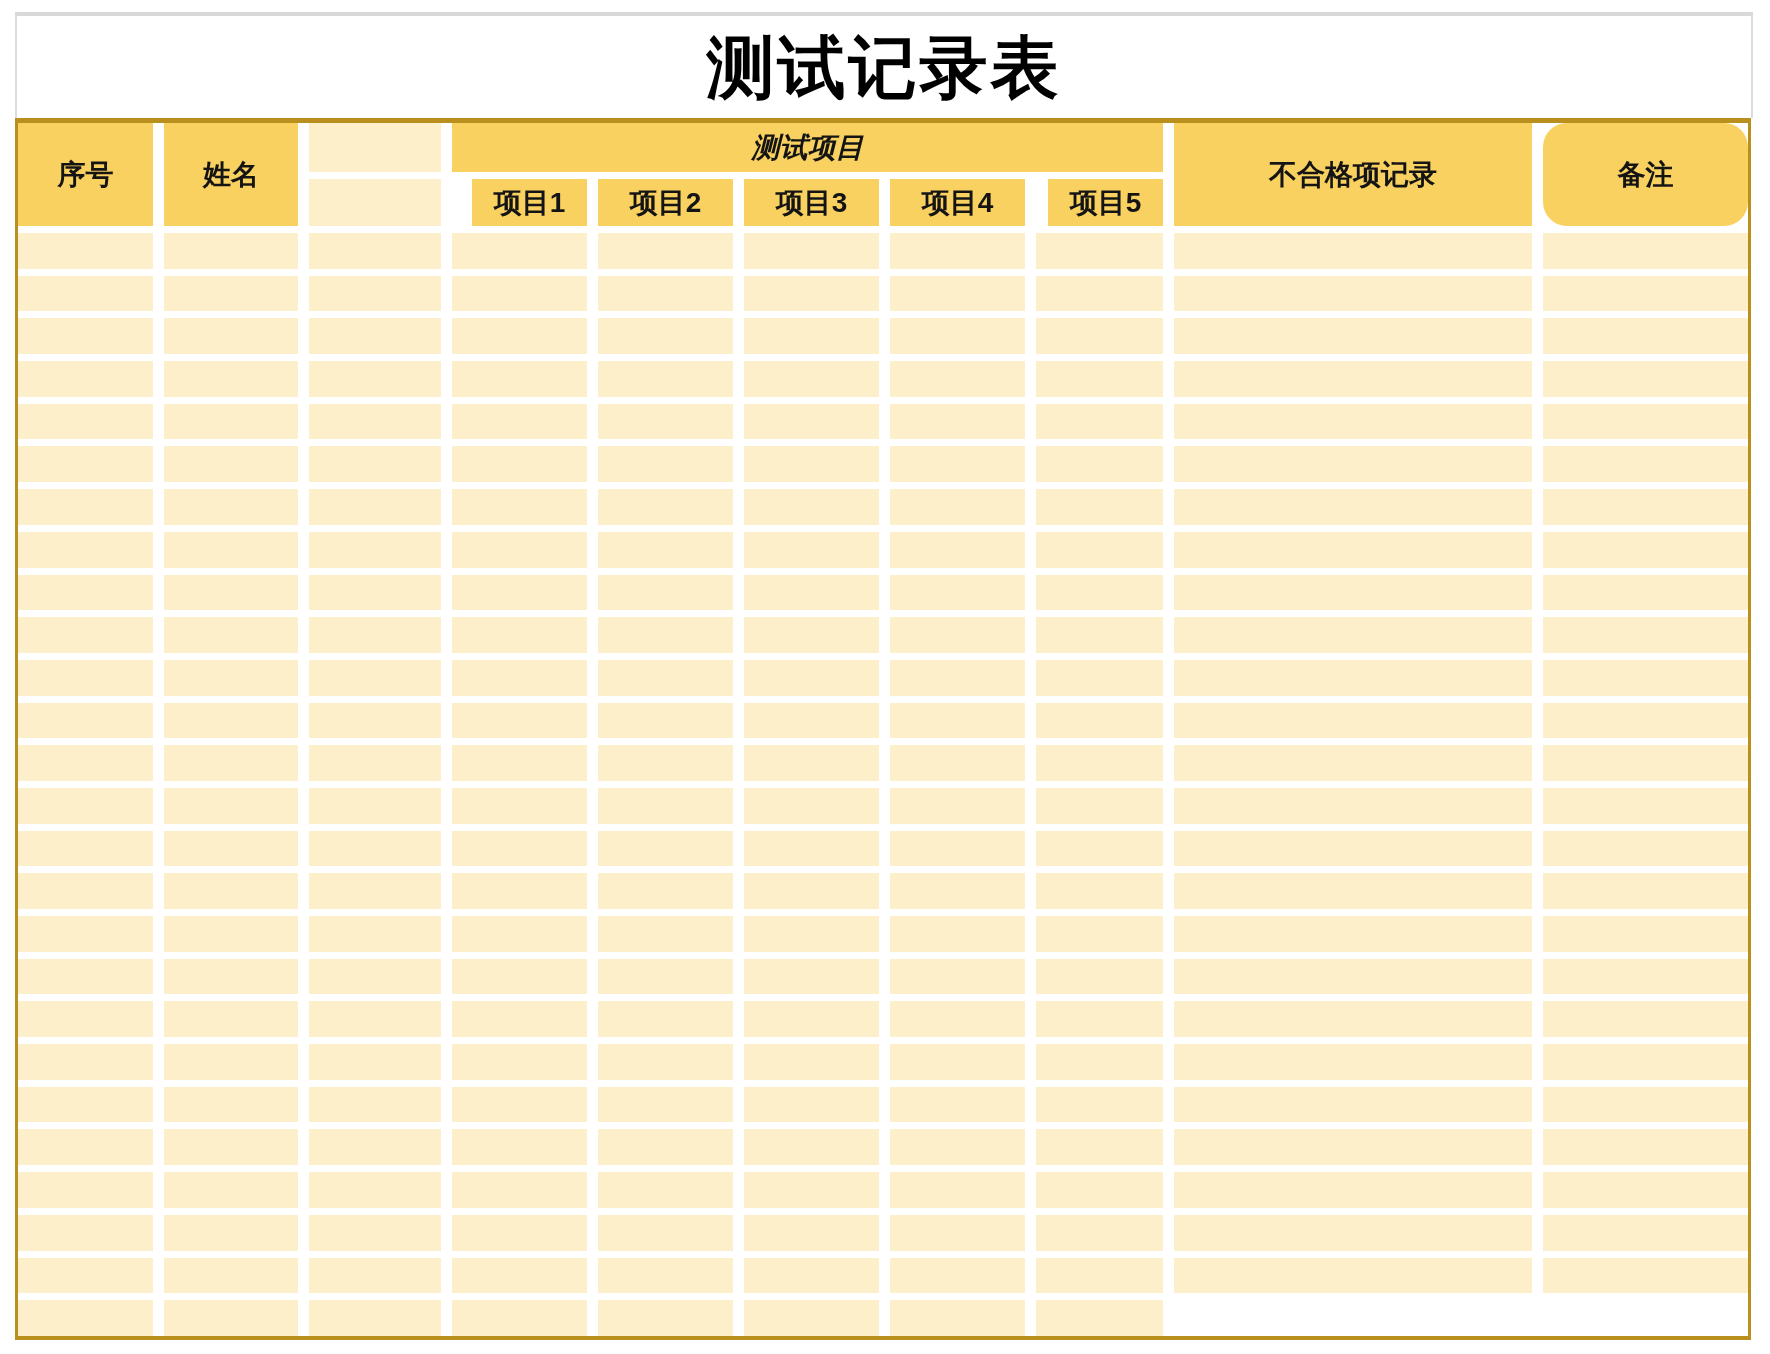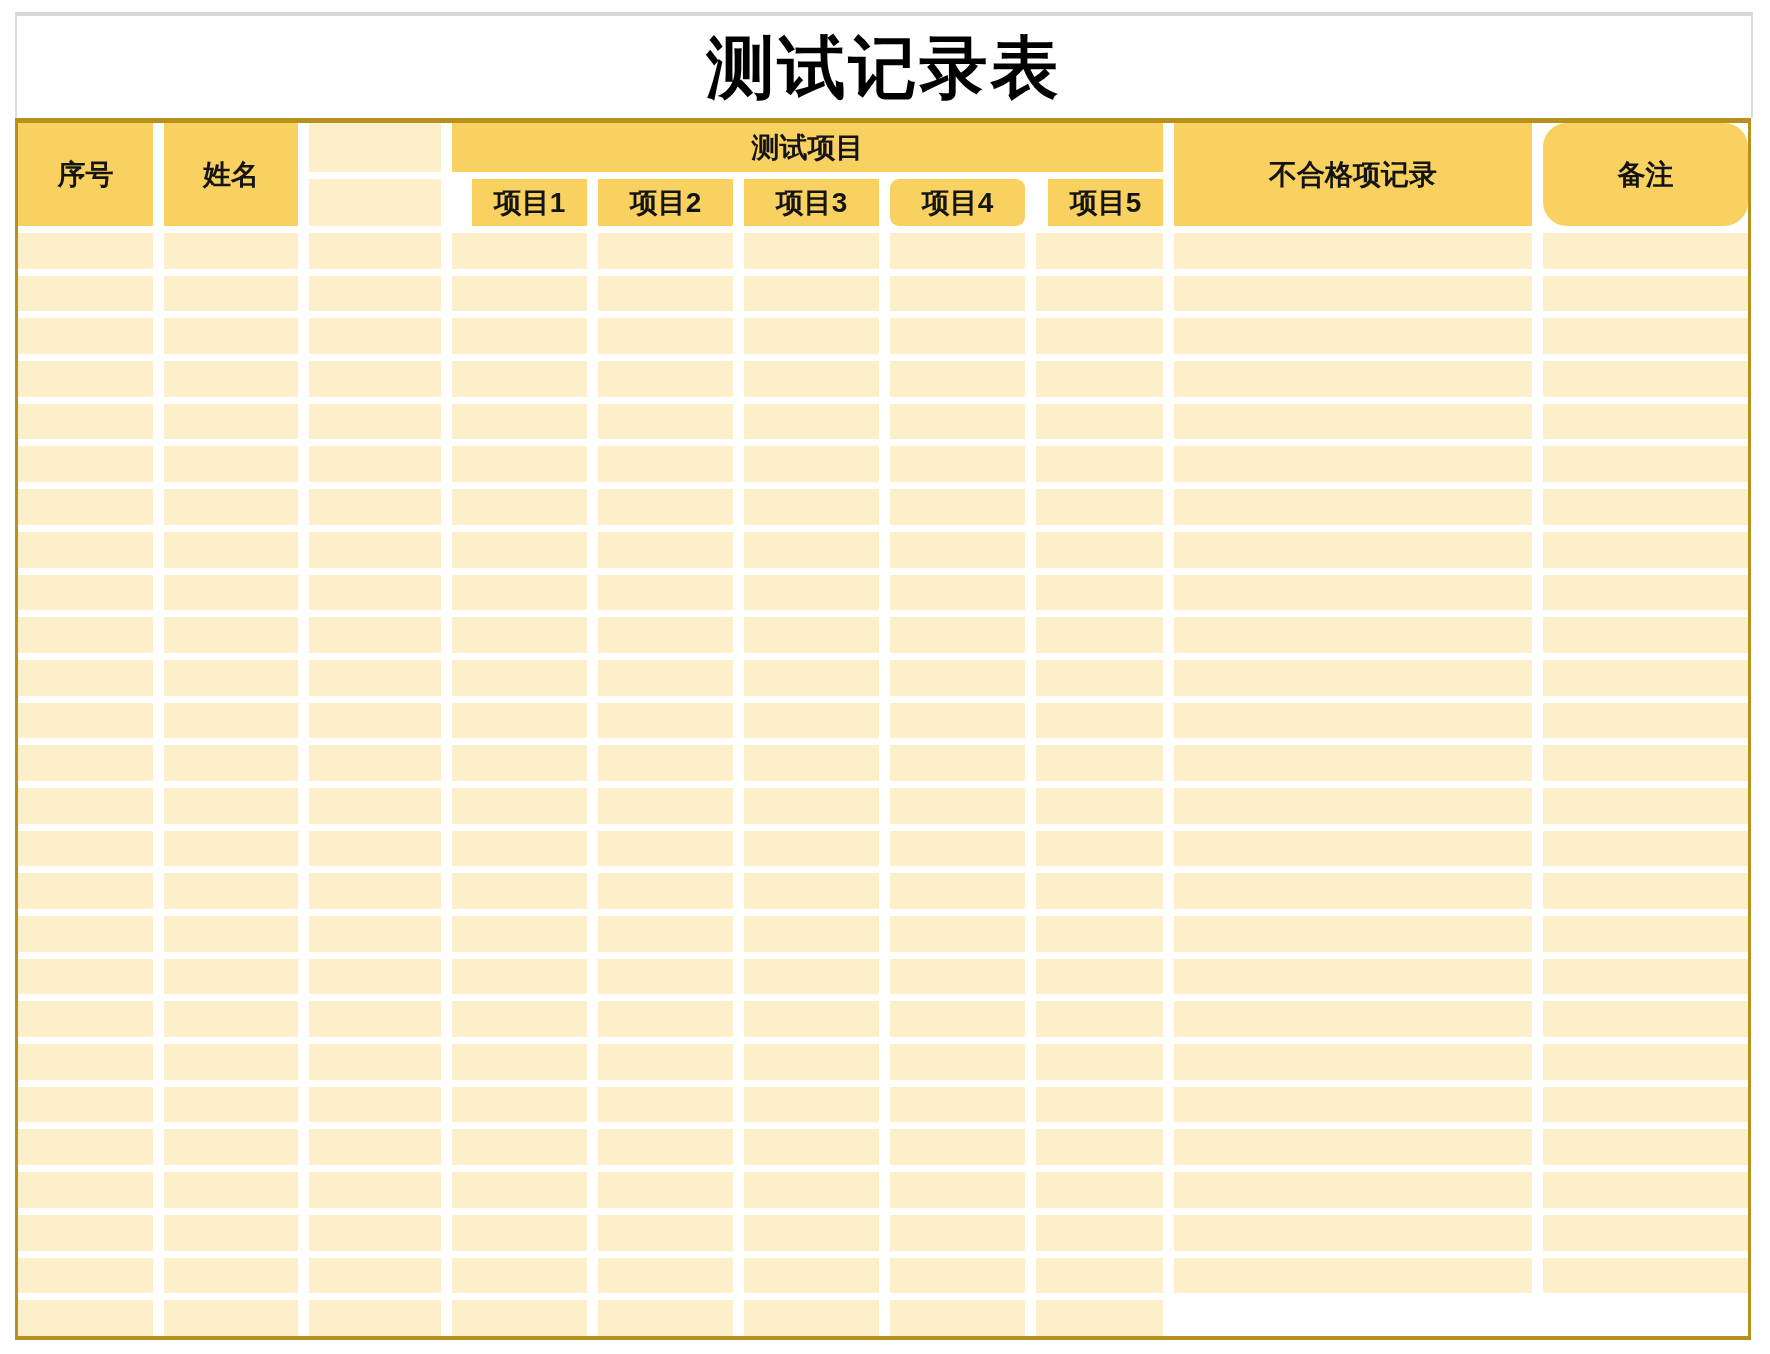--- a/index.html
+++ b/index.html
@@ -44,25 +44,25 @@
   .cell{min-width:0;min-height:0;}
   .head{
     background:var(--header-fill);
     display:flex;align-items:center;justify-content:center;
     font-size:28px;font-weight:bold;white-space:nowrap;
   }
   .body-cell{background:var(--body-fill);}
   .c1{grid-column:1;grid-row:1/3;}
   .c2{grid-column:2;grid-row:1/3;}
   .c3{grid-column:3;grid-row:1/3;}
-  .cgroup{grid-column:4/9;grid-row:1;}
+  .cgroup{grid-column:4/9;grid-row:1;font-style:italic;}
   .s1{grid-column:4;grid-row:2;margin-left:20px;}
   .s2{grid-column:5;grid-row:2;}
   .s3{grid-column:6;grid-row:2;}
-  .s4{grid-column:7;grid-row:2;border-radius:9px;}
+  .s4{grid-column:7;grid-row:2;}
   .s5{grid-column:8;grid-row:2;margin-left:12px;}
   .c9{grid-column:9;grid-row:1/3;}
   .c10{grid-column:10;grid-row:1/3;border-radius:24px;}
 </style>
 </head>
 <body>
 
 <div class="sheet">
   <header class="title-block">
     <h1>测试记录表</h1>

